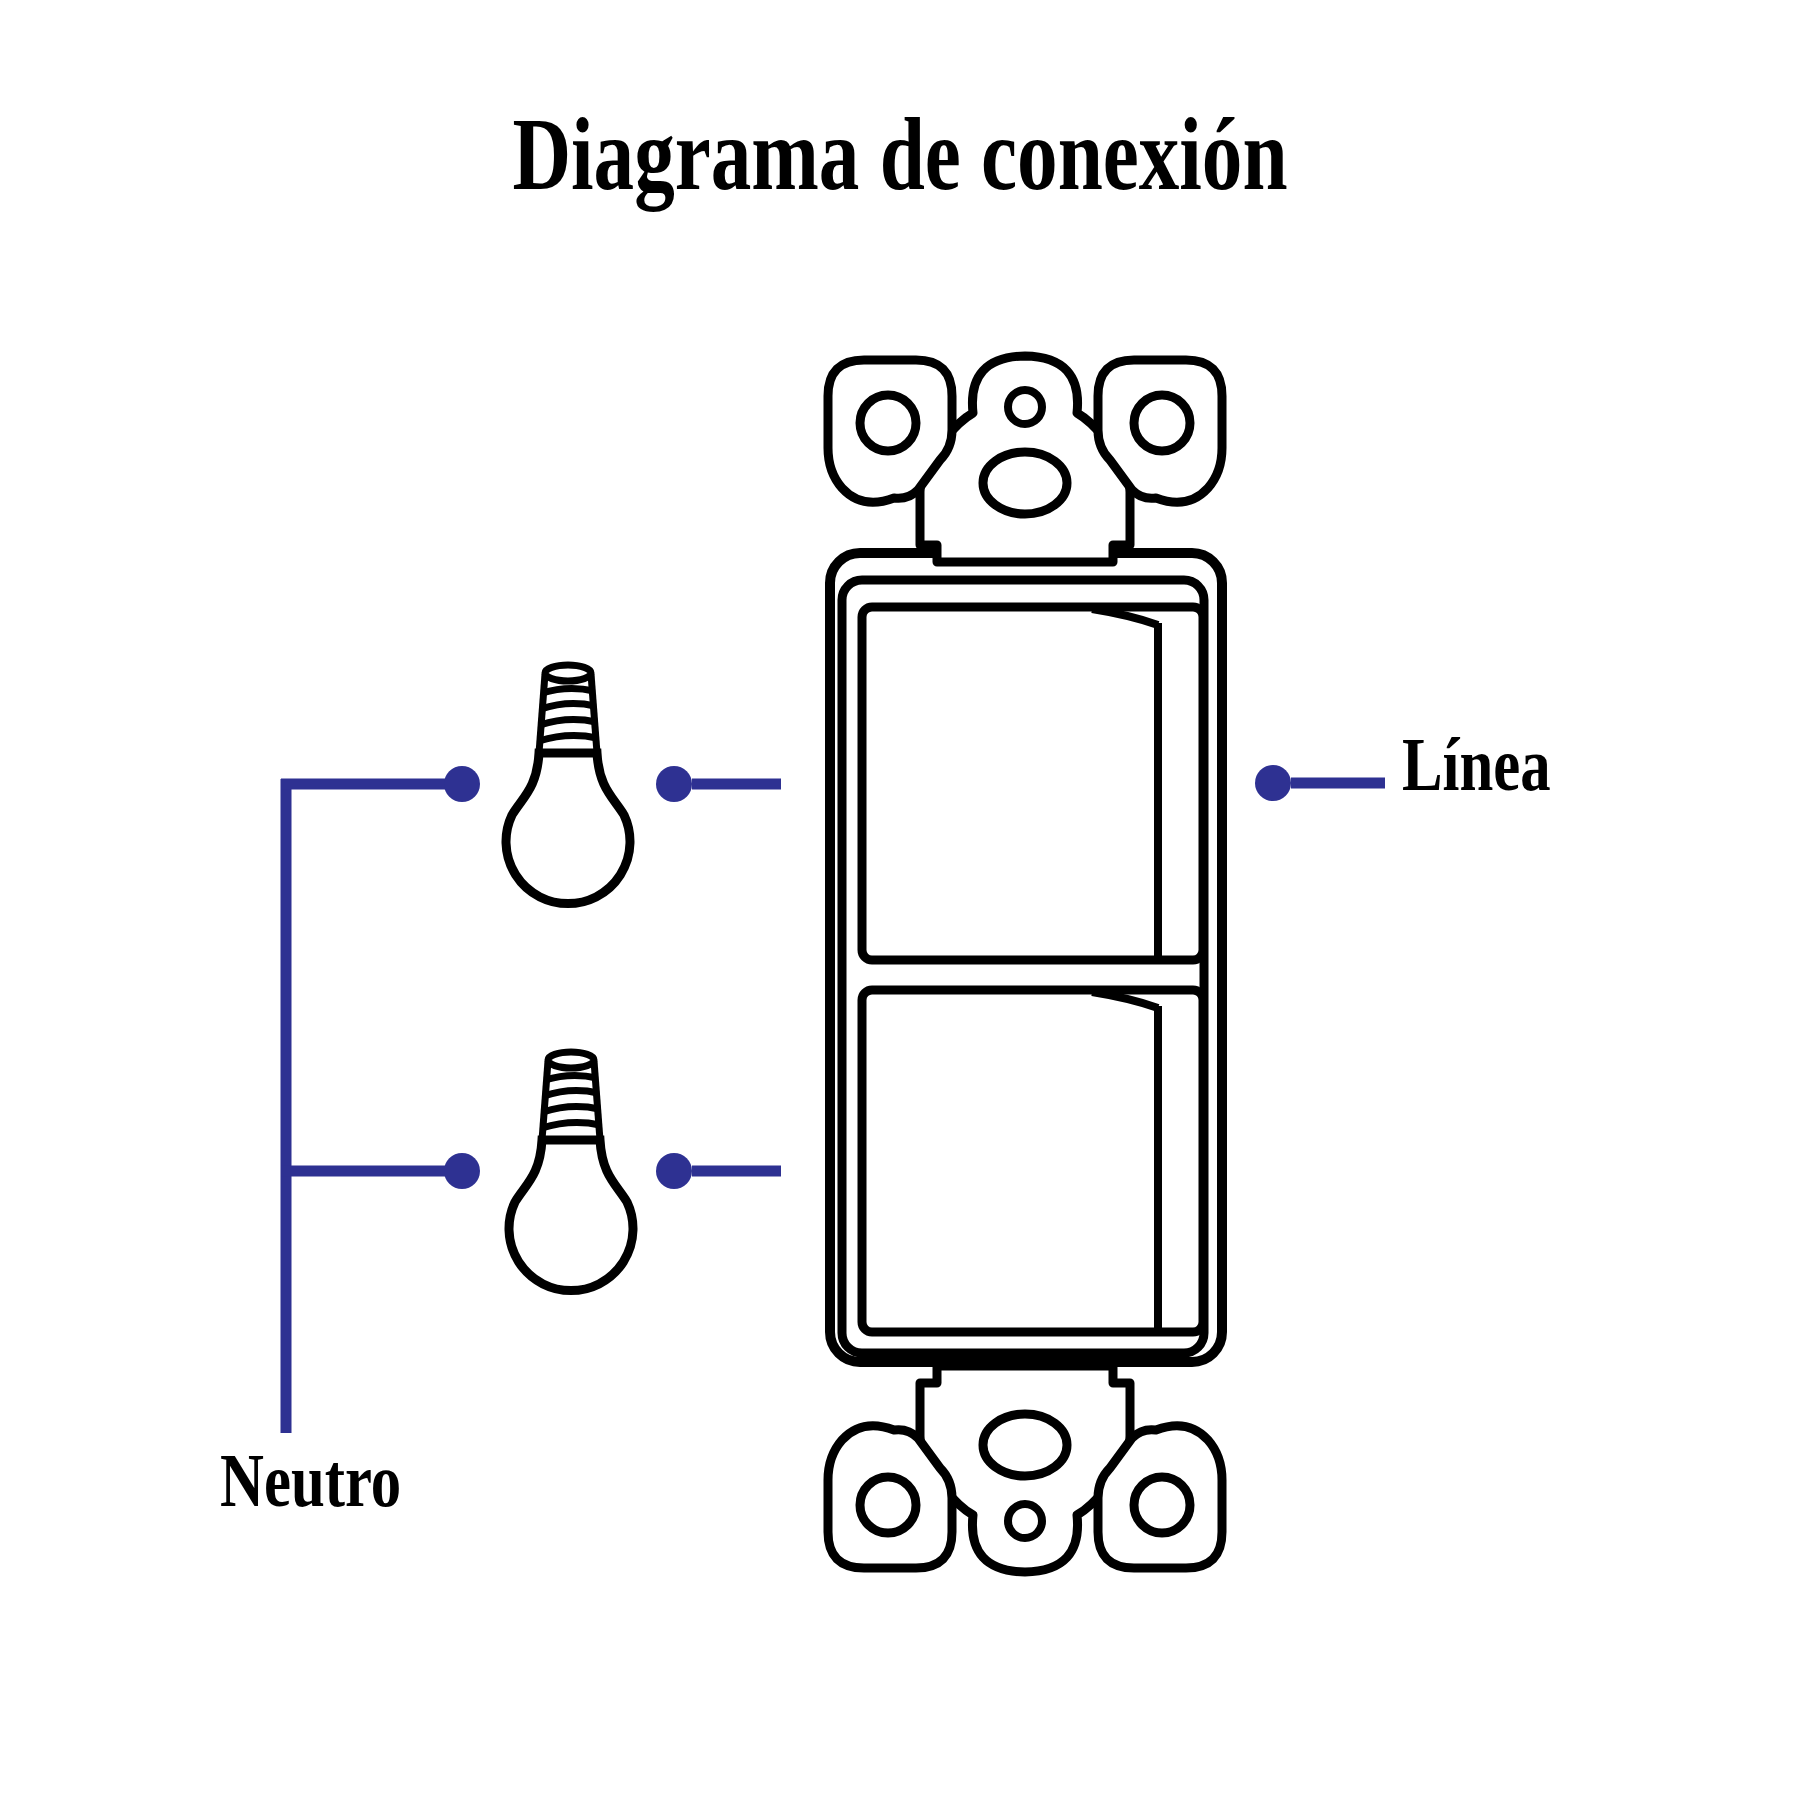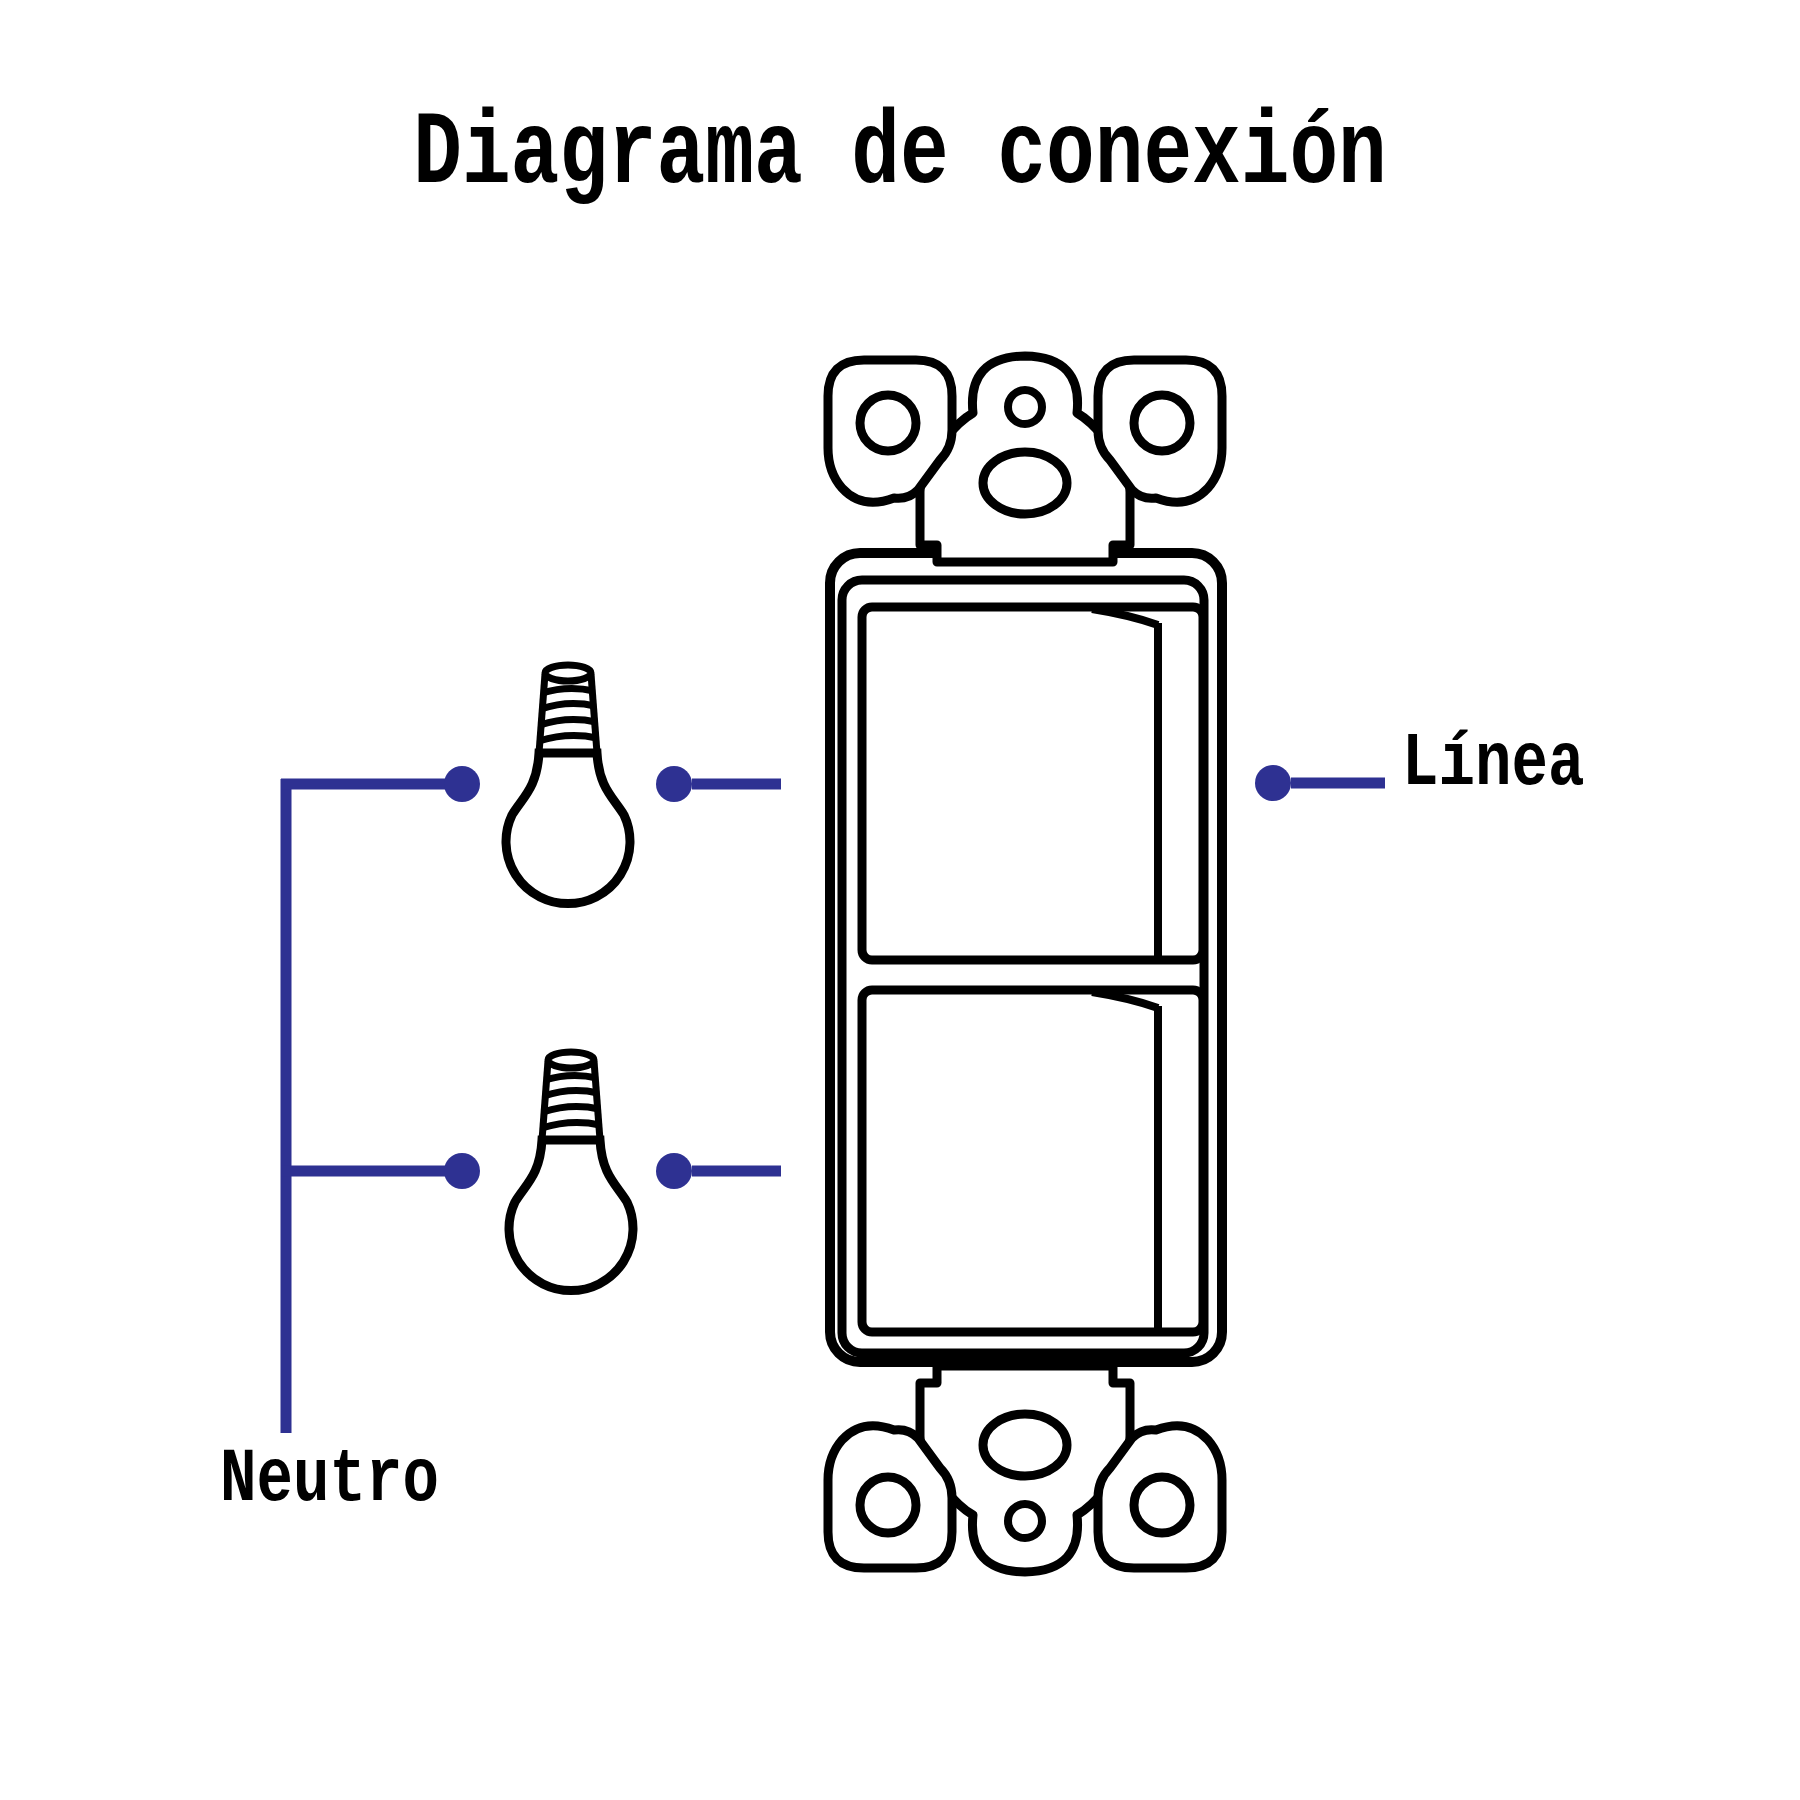--- a/index.html
+++ b/index.html
@@ -12,21 +12,21 @@
     margin: 0;
     padding: 0;
     background: var(--background);
   }
   #stage {
     position: relative;
     width: 1800px;
     height: 1800px;
     background: var(--background);
     overflow: hidden;
-    font-family: Liberation Mono, monospace;
+    font-family: Liberation Serif, serif;
   }
   #diagram-svg {
     position: absolute;
     left: 0;
     top: 0;
     width: 1800px;
     height: 1800px;
   }
   .label {
     position: absolute;

